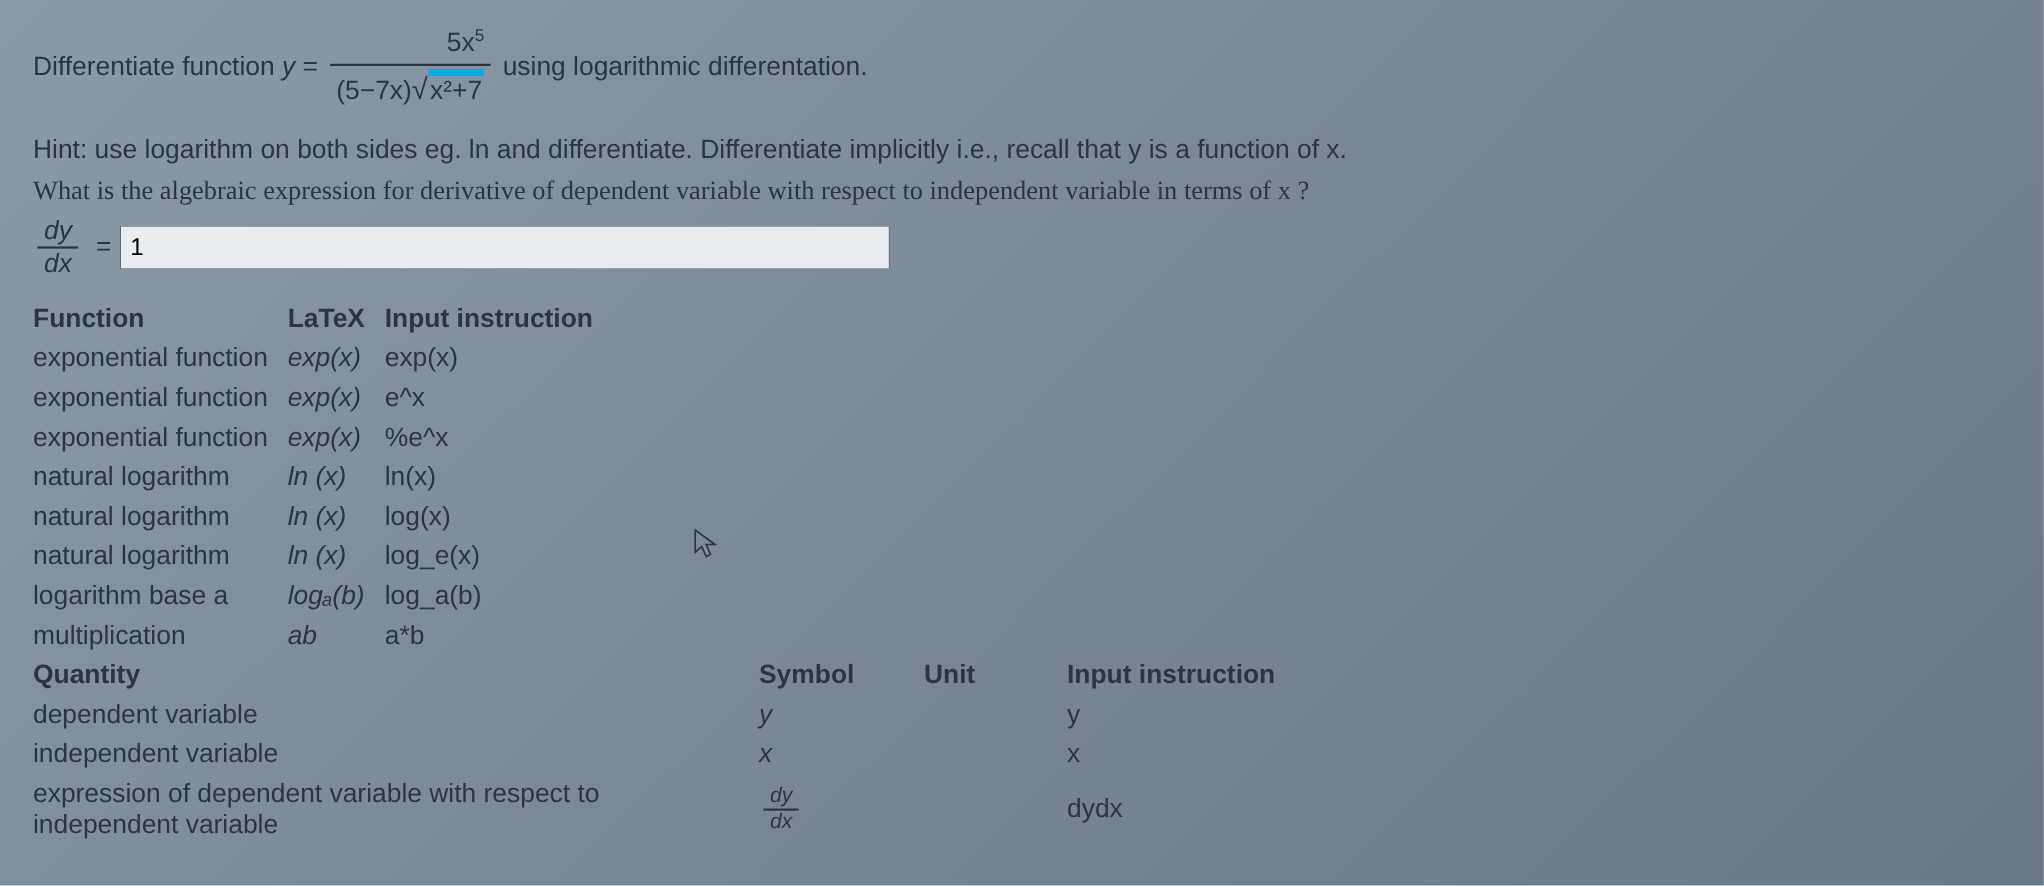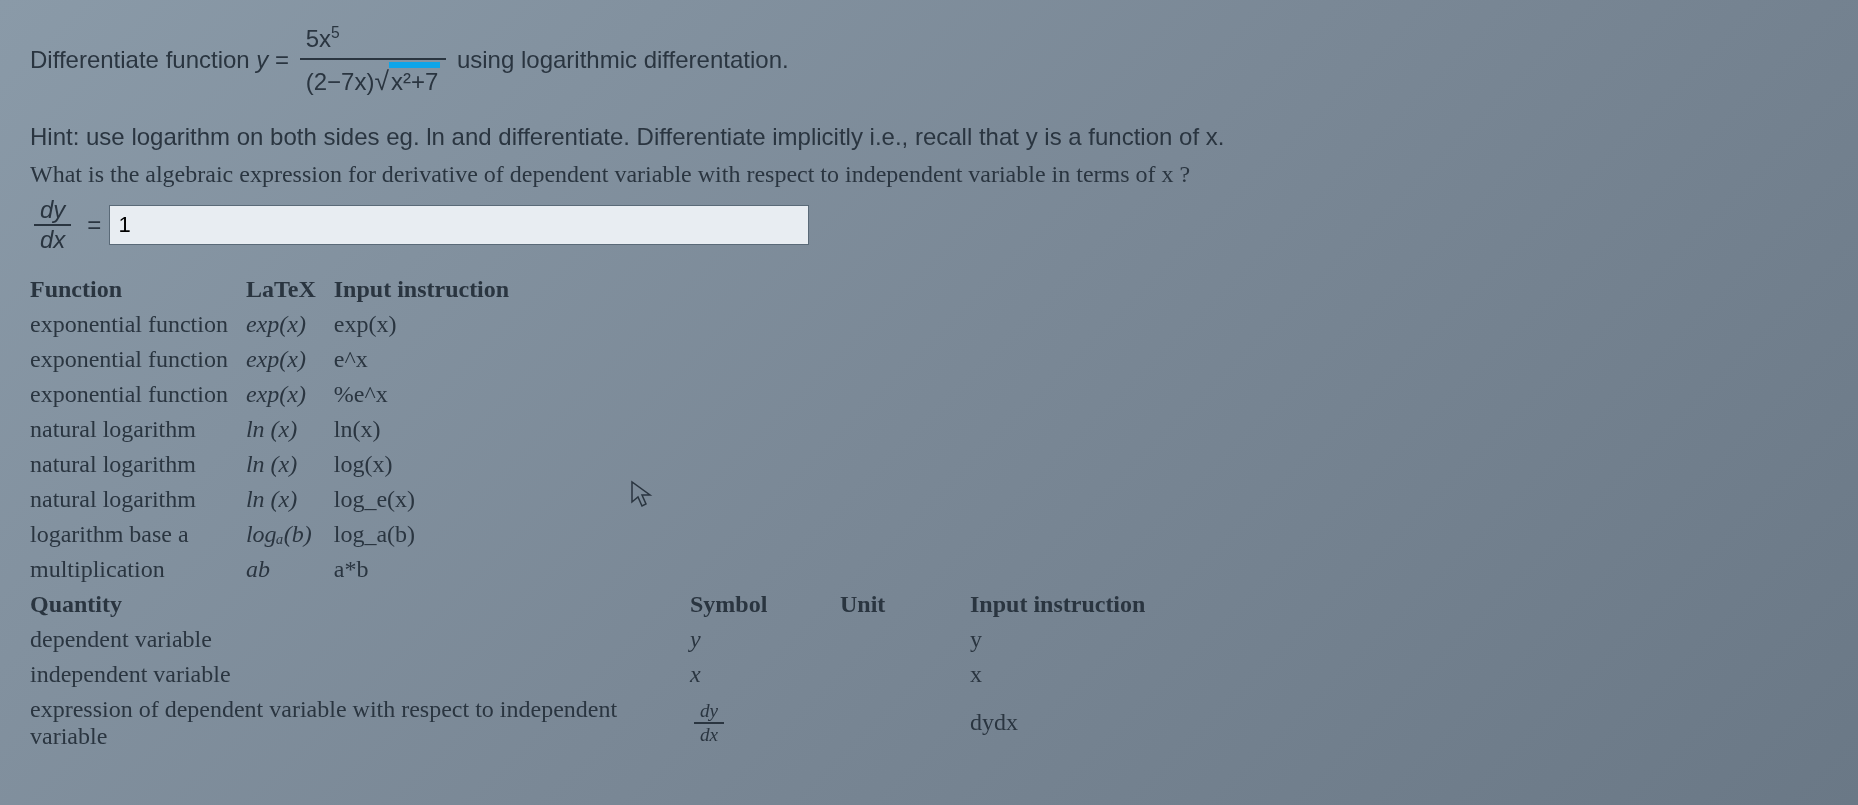--- a/index.html
+++ b/index.html
@@ -9,21 +9,21 @@
     color: #2a3540;
     width: 1858px;
     height: 805px;
     padding: 20px 30px;
     font-size: 24px;
   }
   .problem-text { margin-bottom: 20px; line-height: 1.6; }
   .fraction {
     display: inline-block;
     vertical-align: middle;
-    text-align: left;
+    text-align: right;
     margin: 0 4px;
   }
   .frac-num { display: block; border-bottom: 2px solid #2a3540; padding: 0 6px; }
   .frac-den { display: block; padding: 0 6px; }
   .small-sup { font-size: 0.65em; vertical-align: super; }
   .sqrt { display: inline-block; position: relative; }
   .sqrt::before { content: "√"; font-size: 1.1em; }
   .sqrt-inner { border-top: 6px solid #0ea5e9; padding: 0 2px; }
   .hint { margin: 6px 0 10px 0; }
   .question { margin: 10px 0 8px 0; font-family: Liberation Serif, serif; }
@@ -31,21 +31,21 @@
   .answer-row .fraction { margin-right: 8px; }
   .answer-row .equals { margin: 0 8px; }
   input[type="text"] {
     width: 700px;
     height: 40px;
     font-size: 22px;
     padding: 4px 8px;
     border: 1px solid #5a6a78;
     background: #e8edf2;
   }
-  table { border-collapse: collapse; font-family: Liberation Serif, serif; }
+  table { border-collapse: collapse; }
   td, th { text-align: left; padding: 4px 18px 4px 0; font-weight: normal; }
   th { font-weight: bold; }
   .italic { font-style: italic; }
   .table2 { margin-top: 0; }
   .cursor {
     position: absolute;
     left: 630px;
     top: 480px;
     font-size: 28px;
     color: #2a3540;
@@ -56,21 +56,21 @@
 
 <div class="problem-text">
   <span>Differentiate function </span>
   <span class="italic">y</span>
   <span> = </span>
   <span class="fraction">
     <span class="frac-num">
       <span>5x</span><span class="small-sup">5</span>
     </span>
     <span class="frac-den">
-      <span>(2−7x)</span><span class="sqrt"><span class="sqrt-inner">x²+7</span></span>
+      <span>(5−7x)</span><span class="sqrt"><span class="sqrt-inner">x²+7</span></span>
     </span>
   </span>
   <span> using logarithmic differentation.</span>
 </div>
 
 <div class="hint">Hint: use logarithm on both sides eg. ln and differentiate. Differentiate implicitly i.e., recall that y is a function of x.</div>
 
 <div class="question">What is the algebraic expression for derivative of dependent variable with respect to independent variable in terms of x ?</div>
 
 <div class="answer-row">

